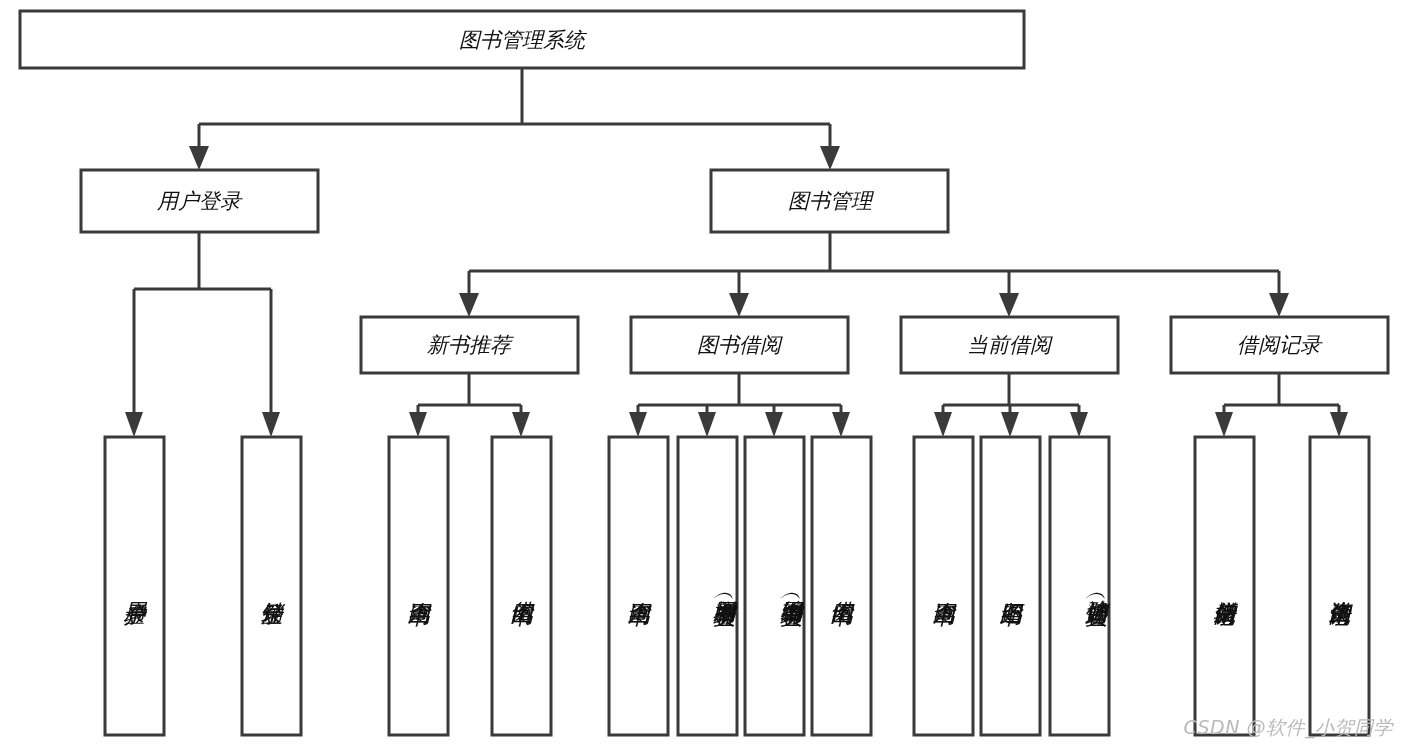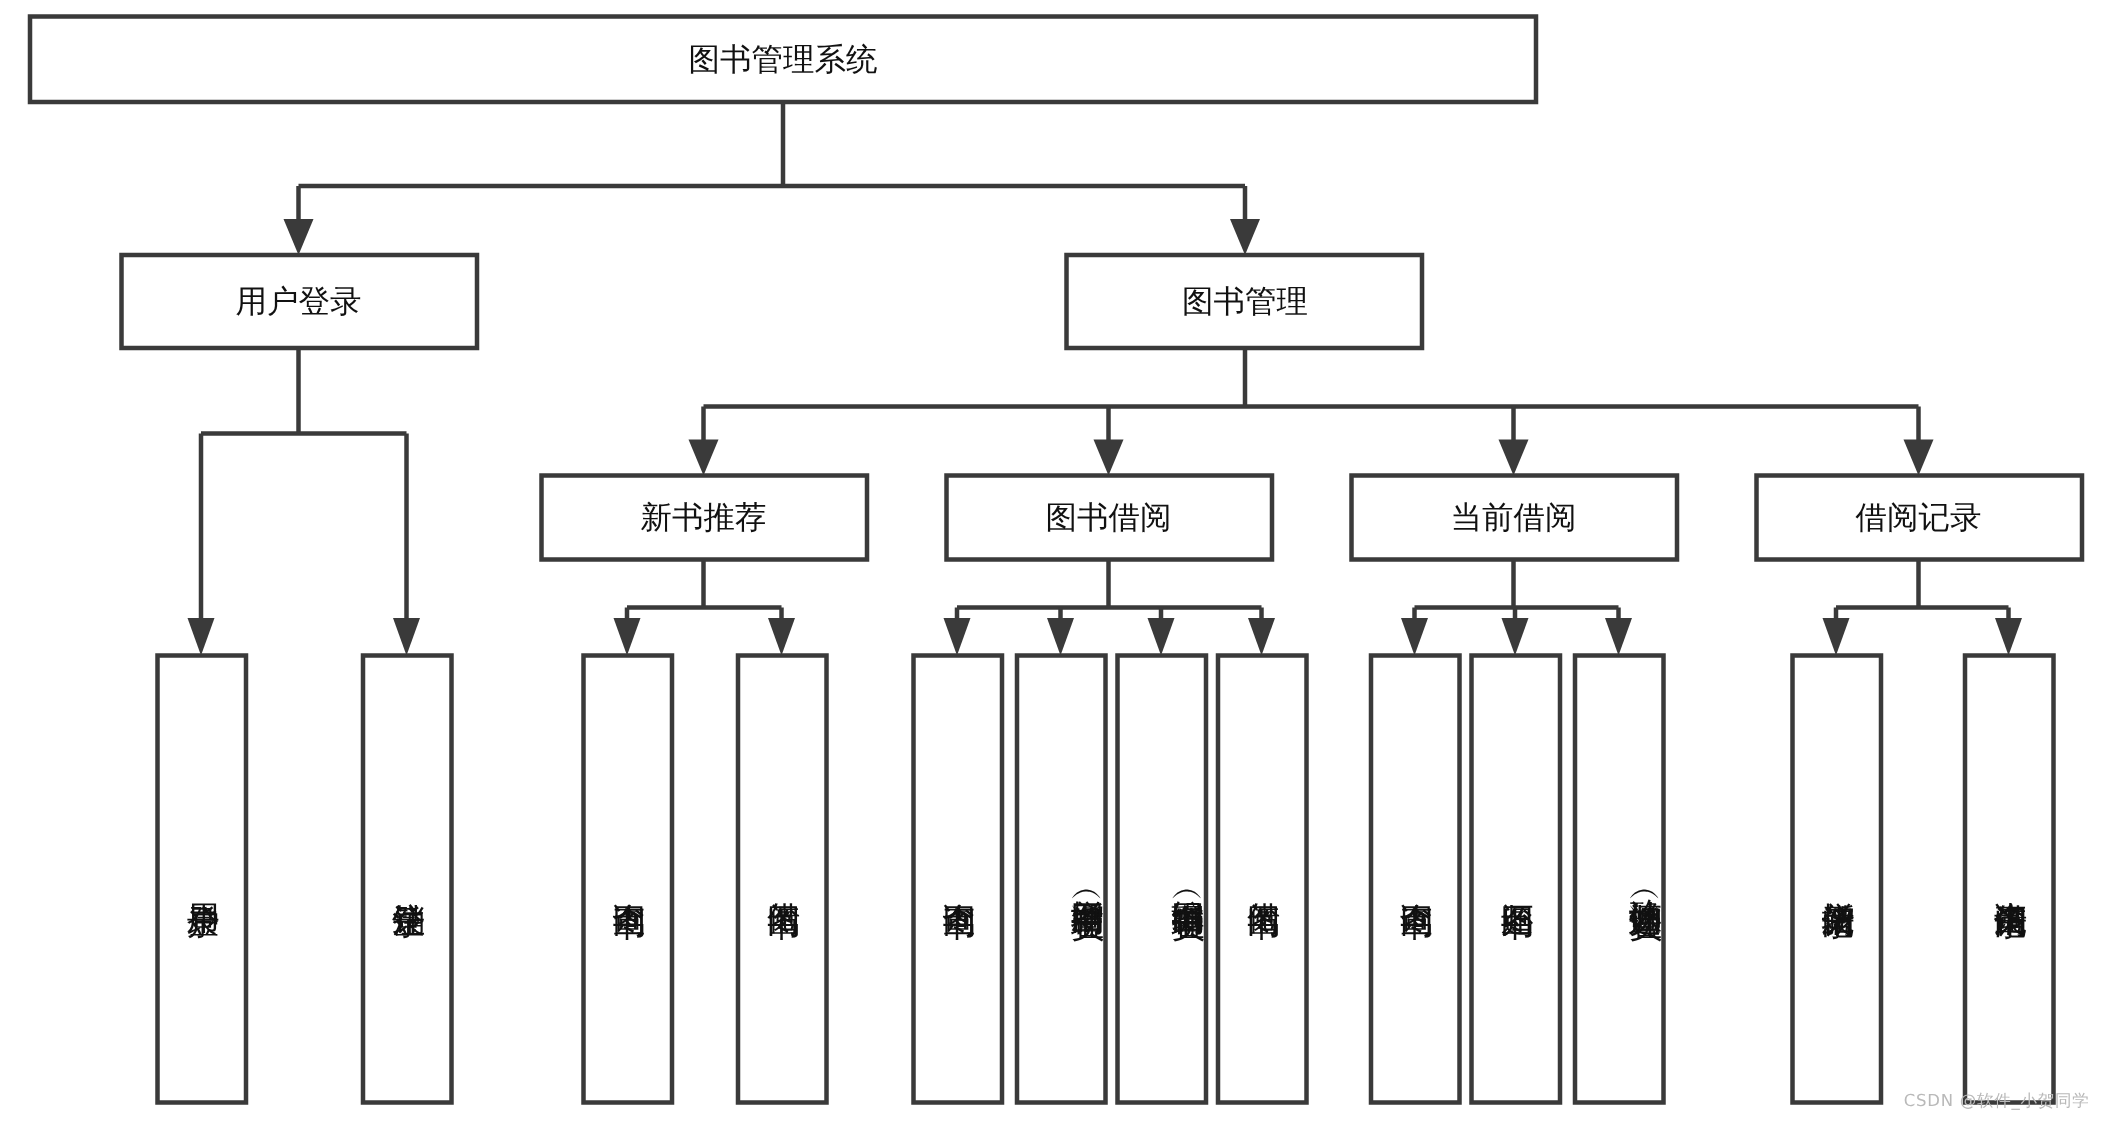--- a/index.html
+++ b/index.html
@@ -1,21 +1,21 @@
 <!DOCTYPE html>
 <html><head>
 <meta charset="utf-8">
 <style>
   html,body{margin:0;padding:0;background:#ffffff;}
   body{
     width:1405px;height:747px;overflow:hidden;
     font-family:"DejaVu Sans","Liberation Sans",sans-serif;
     -webkit-font-smoothing:antialiased;
   }
-  #diagram-root{position:relative;width:1405px;height:747px;background:#fff;}
+  #diagram-root{position:relative;width:1405px;height:747px;background:#fff;font-style:italic;}
   svg#flow{position:absolute;left:0;top:0;width:1405px;height:747px;}
   .node-box{
     fill:#ffffff;stroke:#3a3a3a;stroke-width:3;
   }
   .connector{
     stroke:#3a3a3a;stroke-width:3;fill:none;stroke-linecap:butt;
   }
   .arrow-head{fill:#3a3a3a;stroke:none;}
   .h-label{
     font-family:"DejaVu Sans","Liberation Sans",sans-serif;
@@ -29,21 +29,21 @@
     font-size:22px;line-height:1.18;color:#111;
     letter-spacing:1px;
     display:flex;align-items:center;justify-content:center;
     white-space:normal;
     text-align:center;
     pointer-events:none;
   }
   .watermark{
     position:absolute;right:12px;bottom:6px;
     font-family:"DejaVu Sans","Liberation Sans",sans-serif;
-    font-size:11px;color:#b9b9b9;letter-spacing:0.5px;
+    font-size:19px;color:#b9b9b9;letter-spacing:0.5px;
     white-space:nowrap;
   }
 </style>
 </head>
 <body>
 
 <div id="diagram-root">
 
   <svg id="flow" viewBox="0 0 1405 747">
 

